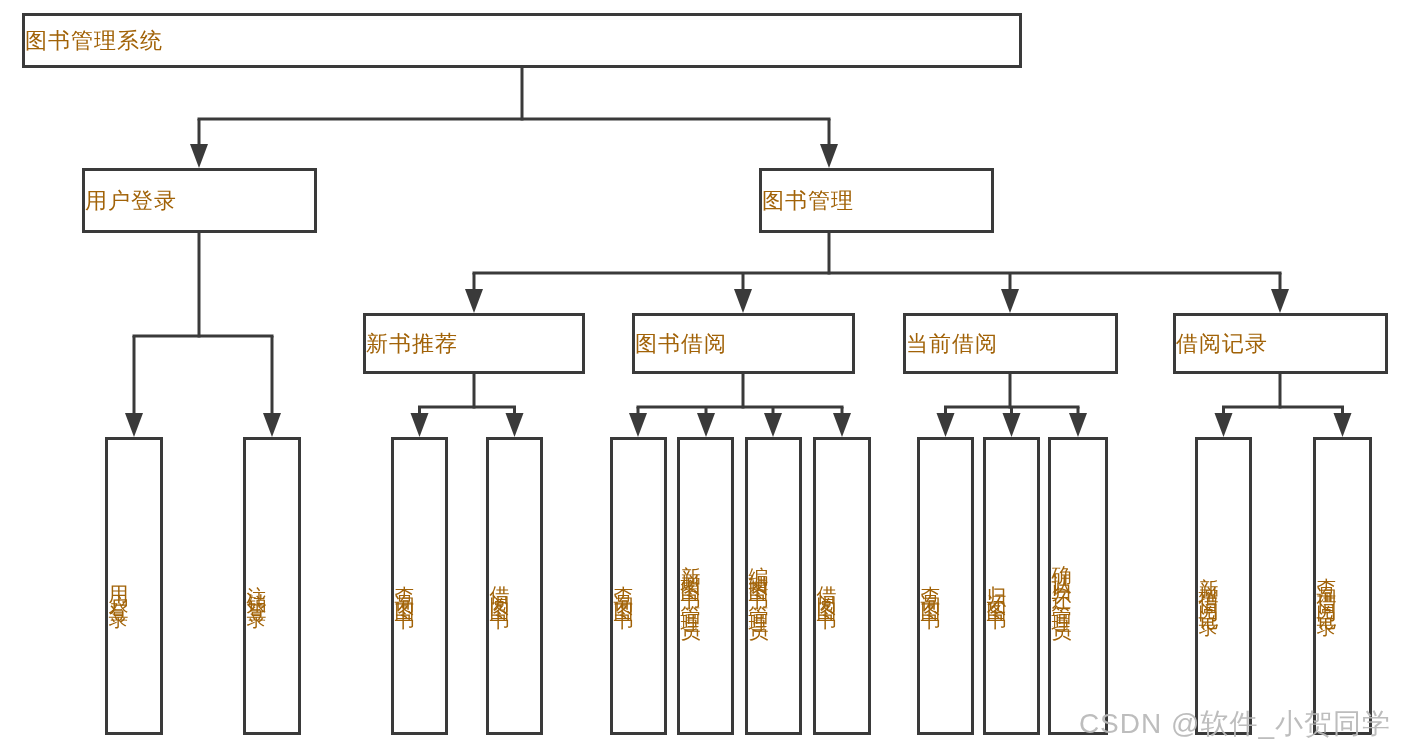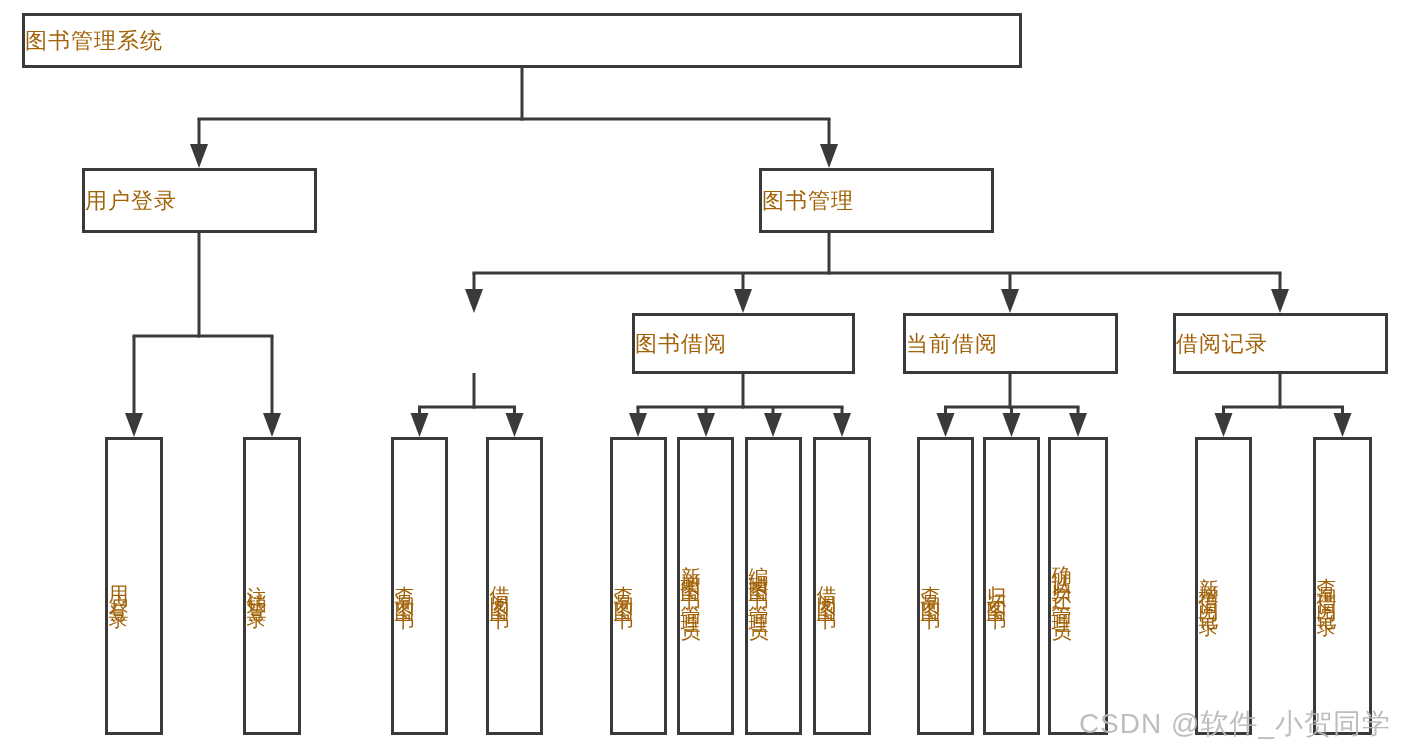--- a/index.html
+++ b/index.html
@@ -116,20 +116,23 @@
     <span>图书管理系统</span>
   </div>
 
   <div class="node hbox" style="left:82px;top:168px;width:235px;height:65px;">
     <span>用户登录</span>
   </div>
   <div class="node hbox" style="left:712px;top:168px;width:235px;height:65px;margin-left:47px;">
     <span>图书管理</span>
   </div>
 
+  <div class="node hbox" style="left:363px;top:313px;width:222px;height:61px;">
+    <span>新书推荐</span>
+  </div>
   <div class="node hbox" style="left:632px;top:313px;width:223px;height:61px;">
     <span>图书借阅</span>
   </div>
   <div class="node hbox" style="left:903px;top:313px;width:215px;height:61px;">
     <span>当前借阅</span>
   </div>
   <div class="node hbox" style="left:1173px;top:313px;width:215px;height:61px;">
     <span>借阅记录</span>
   </div>
 

